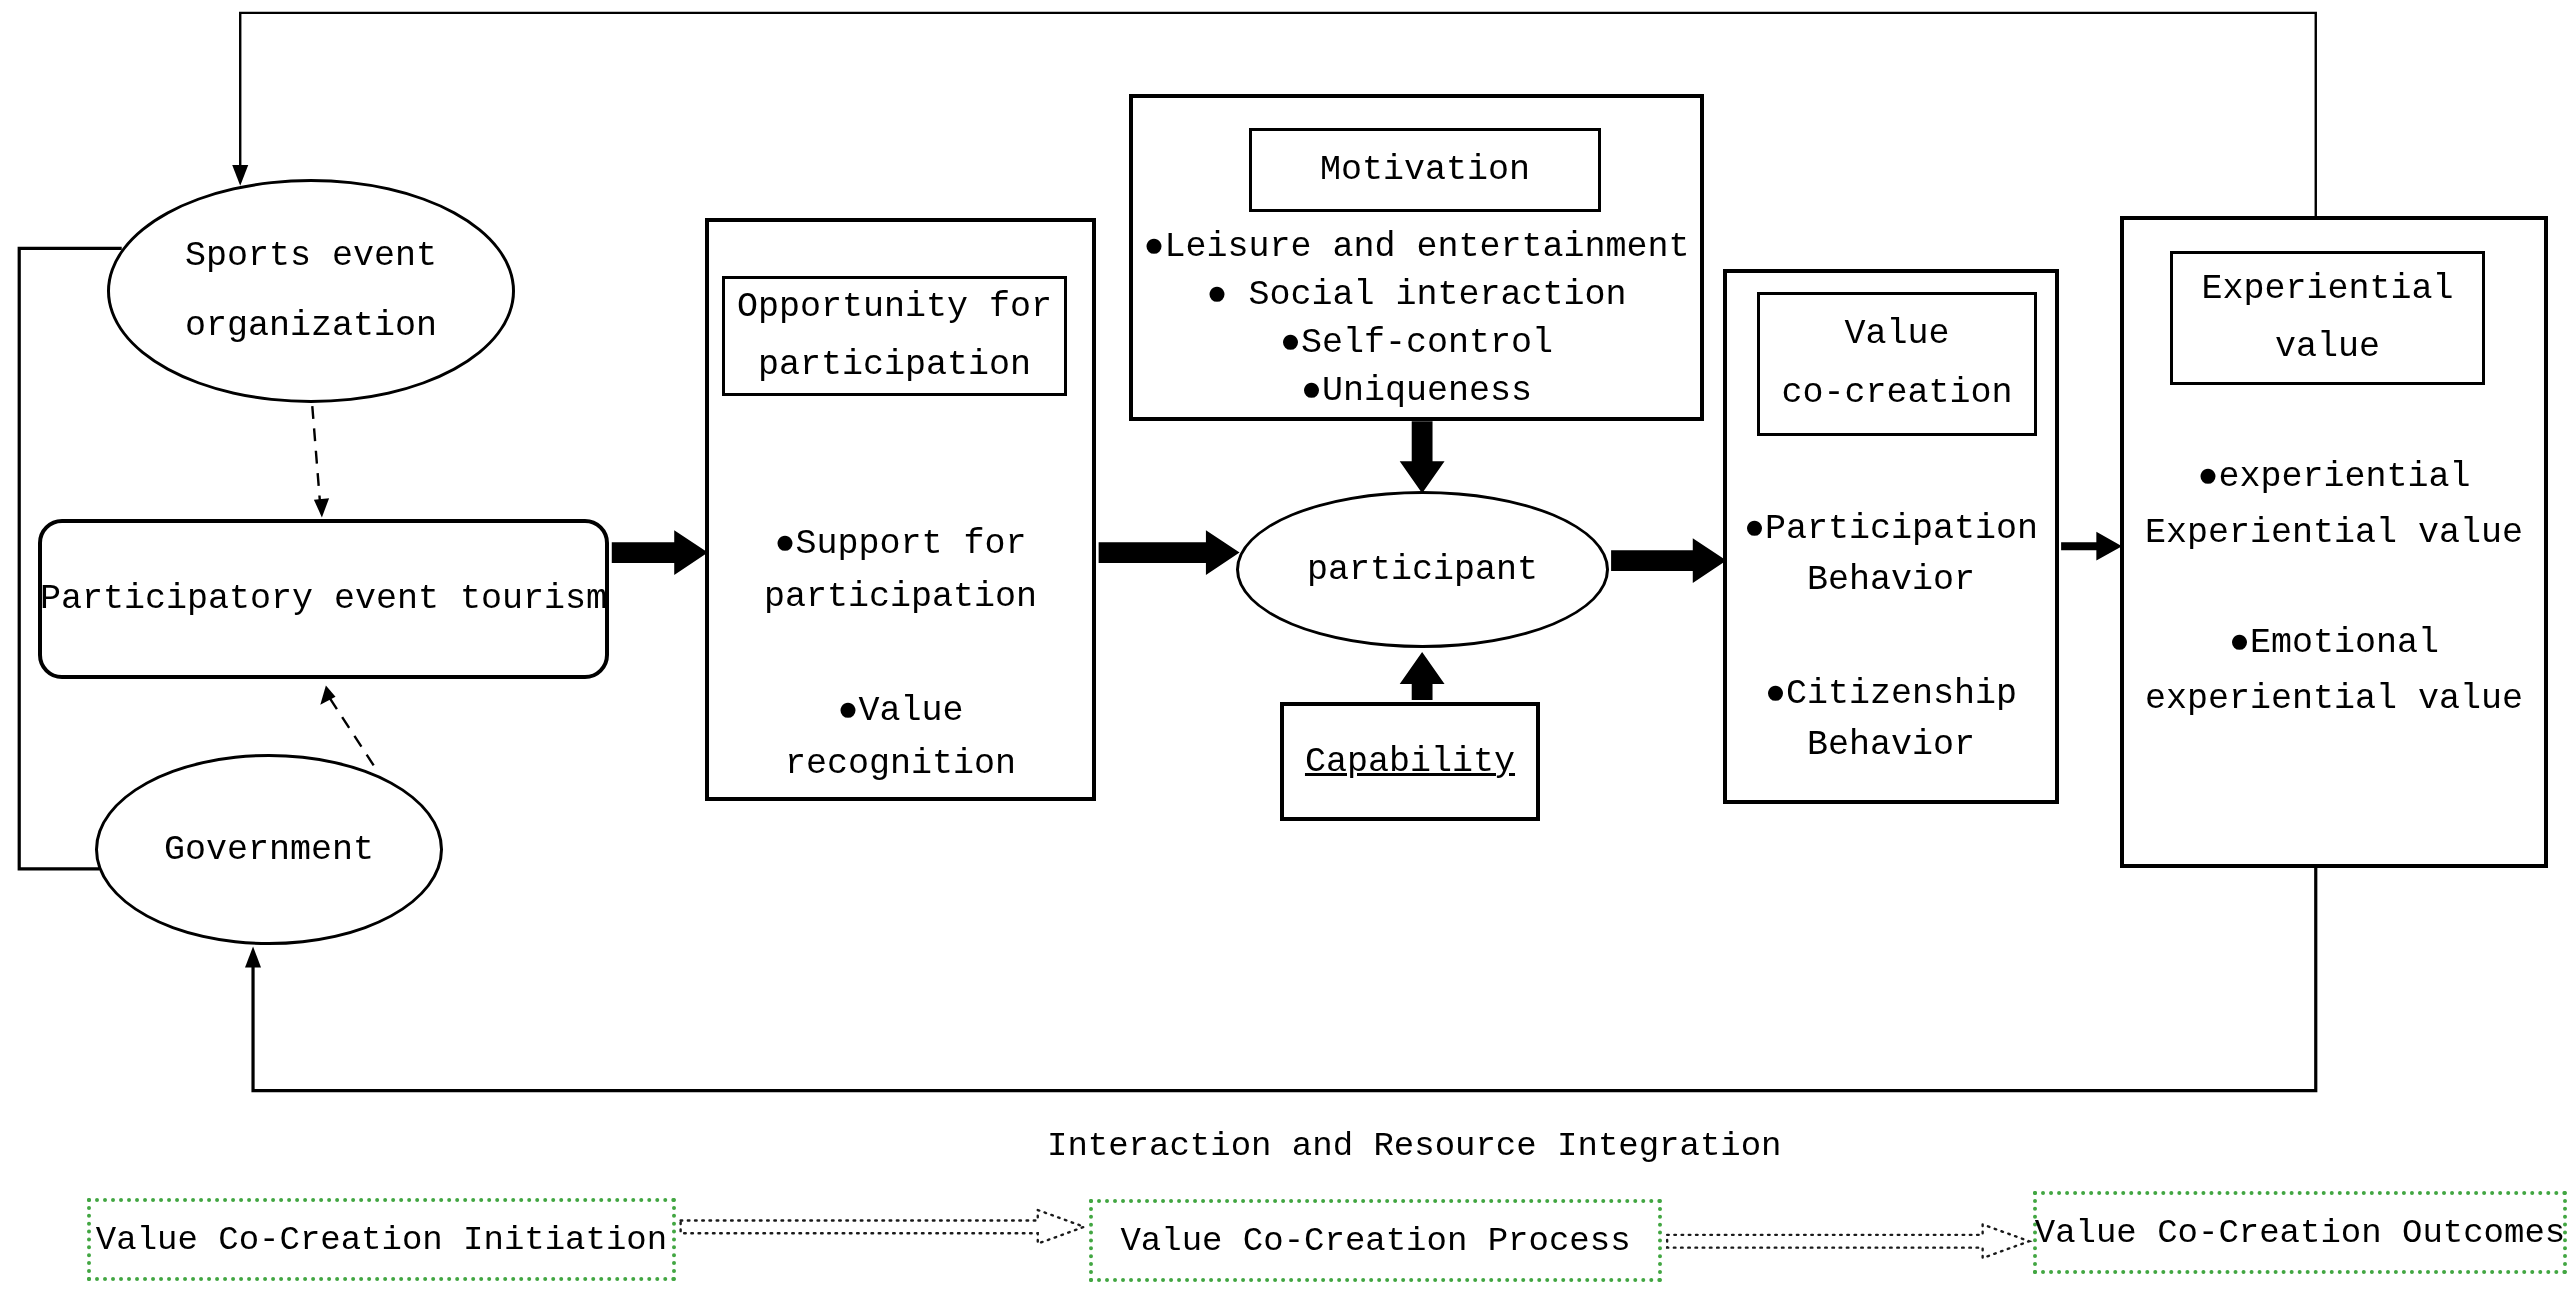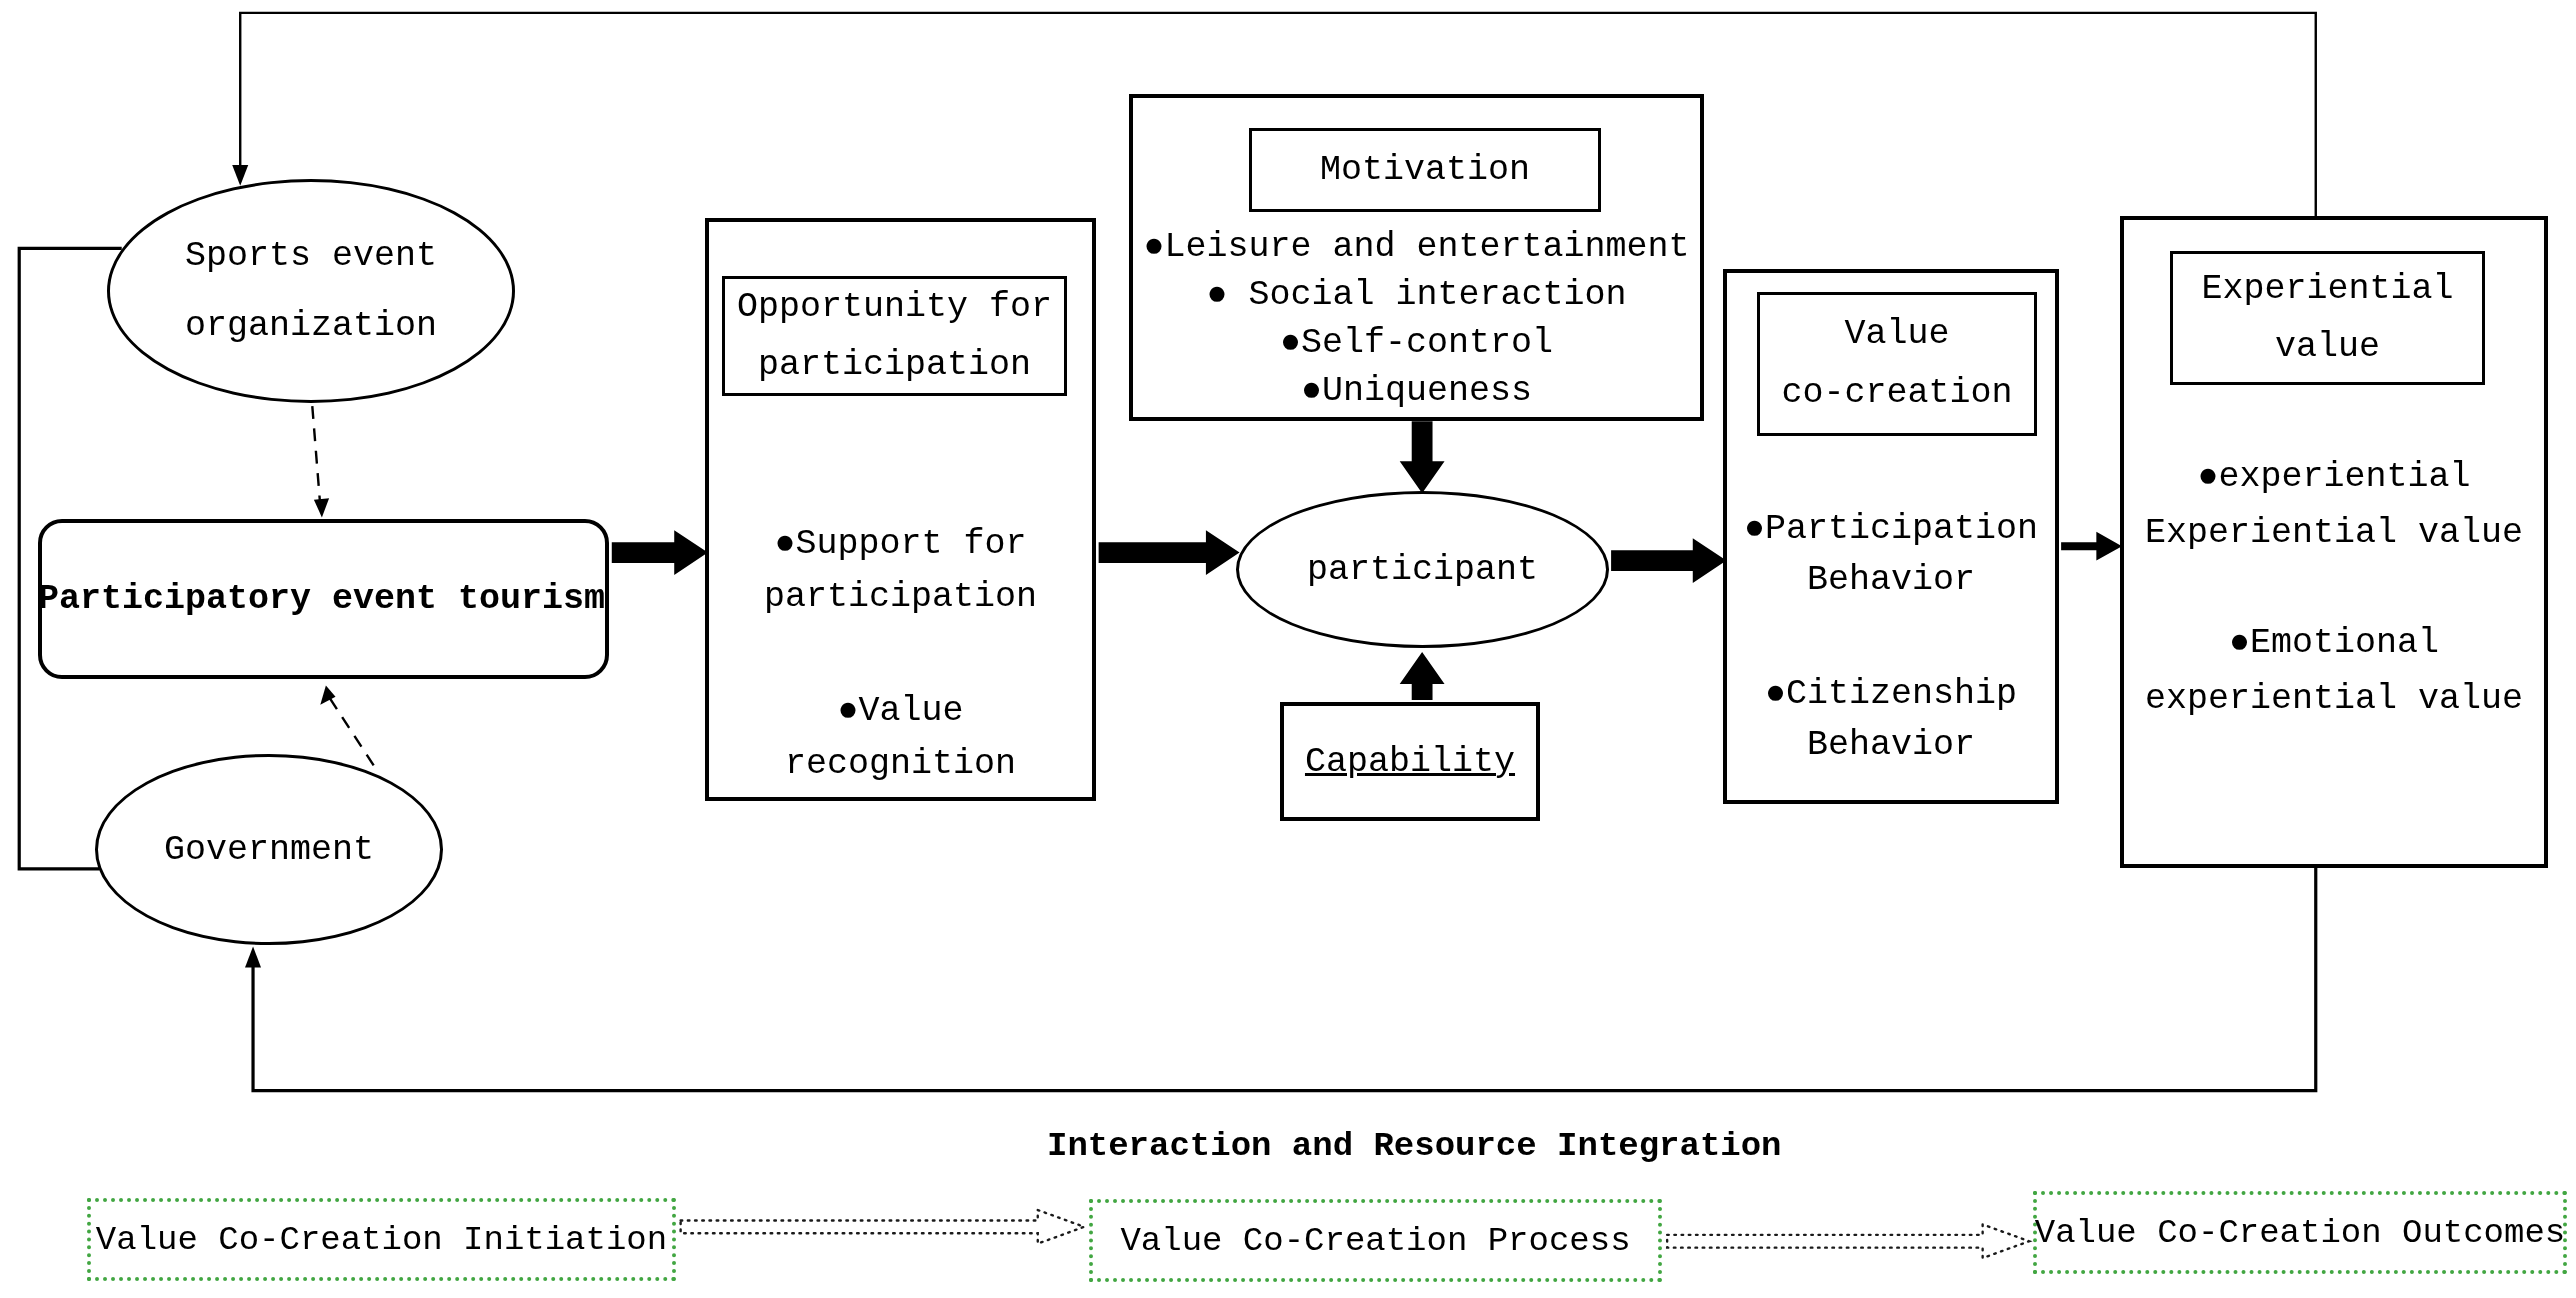--- a/index.html
+++ b/index.html
@@ -5,28 +5,28 @@
   html,body{margin:0;padding:0;background:#ffffff;}
   .canvas{position:relative;width:2576px;height:1299px;background:#fff;overflow:hidden;
           font-family:"Liberation Mono","DejaVu Sans Mono",monospace;color:#000;}
   .overlay{position:absolute;left:0;top:0;z-index:1;}
   .node{position:absolute;z-index:2;background:#fff;box-sizing:border-box;}
   .ellipse{border:3.2px solid #000;border-radius:50%;display:flex;flex-direction:column;
            align-items:center;justify-content:center;text-align:center;}
   .box{border:4px solid #000;text-decoration:underline;}
   .inner{position:absolute;border:3.2px solid #000;background:#fff;display:flex;flex-direction:column;
          align-items:center;justify-content:center;text-align:center;box-sizing:border-box;}
-  .rounded{border:4px solid #000;border-radius:24px;display:flex;align-items:center;justify-content:flex-end;font-weight:bold;}
+  .rounded{border:4px solid #000;border-radius:24px;display:flex;align-items:center;justify-content:center;}
   .txt44{font-size:35px;white-space:nowrap;}
   .txt42{font-size:34px;white-space:nowrap;}
   .bullets{position:absolute;left:0;width:100%;text-align:center;}
   .bullets div{white-space:nowrap;}
   .stage{position:absolute;z-index:2;border:4px dotted var(--green,#42a642);background:#fff;
          display:flex;align-items:center;justify-content:center;box-sizing:border-box;}
-  .caption{position:absolute;z-index:2;text-align:right;font-weight:bold;}
+  .caption{position:absolute;z-index:2;text-align:right;}
 </style>
 </head>
 <body>
 
 <div class="canvas">
 
   <svg class="overlay" width="2576" height="1299" viewBox="0 0 3217 1622">
 
     <path d="M300,214 L300,16 L2892,16 L2892,270" fill="none" stroke="#000" stroke-width="3"></path>
     <polygon points="300,232 290,206 310,206" fill="#000"></polygon>

